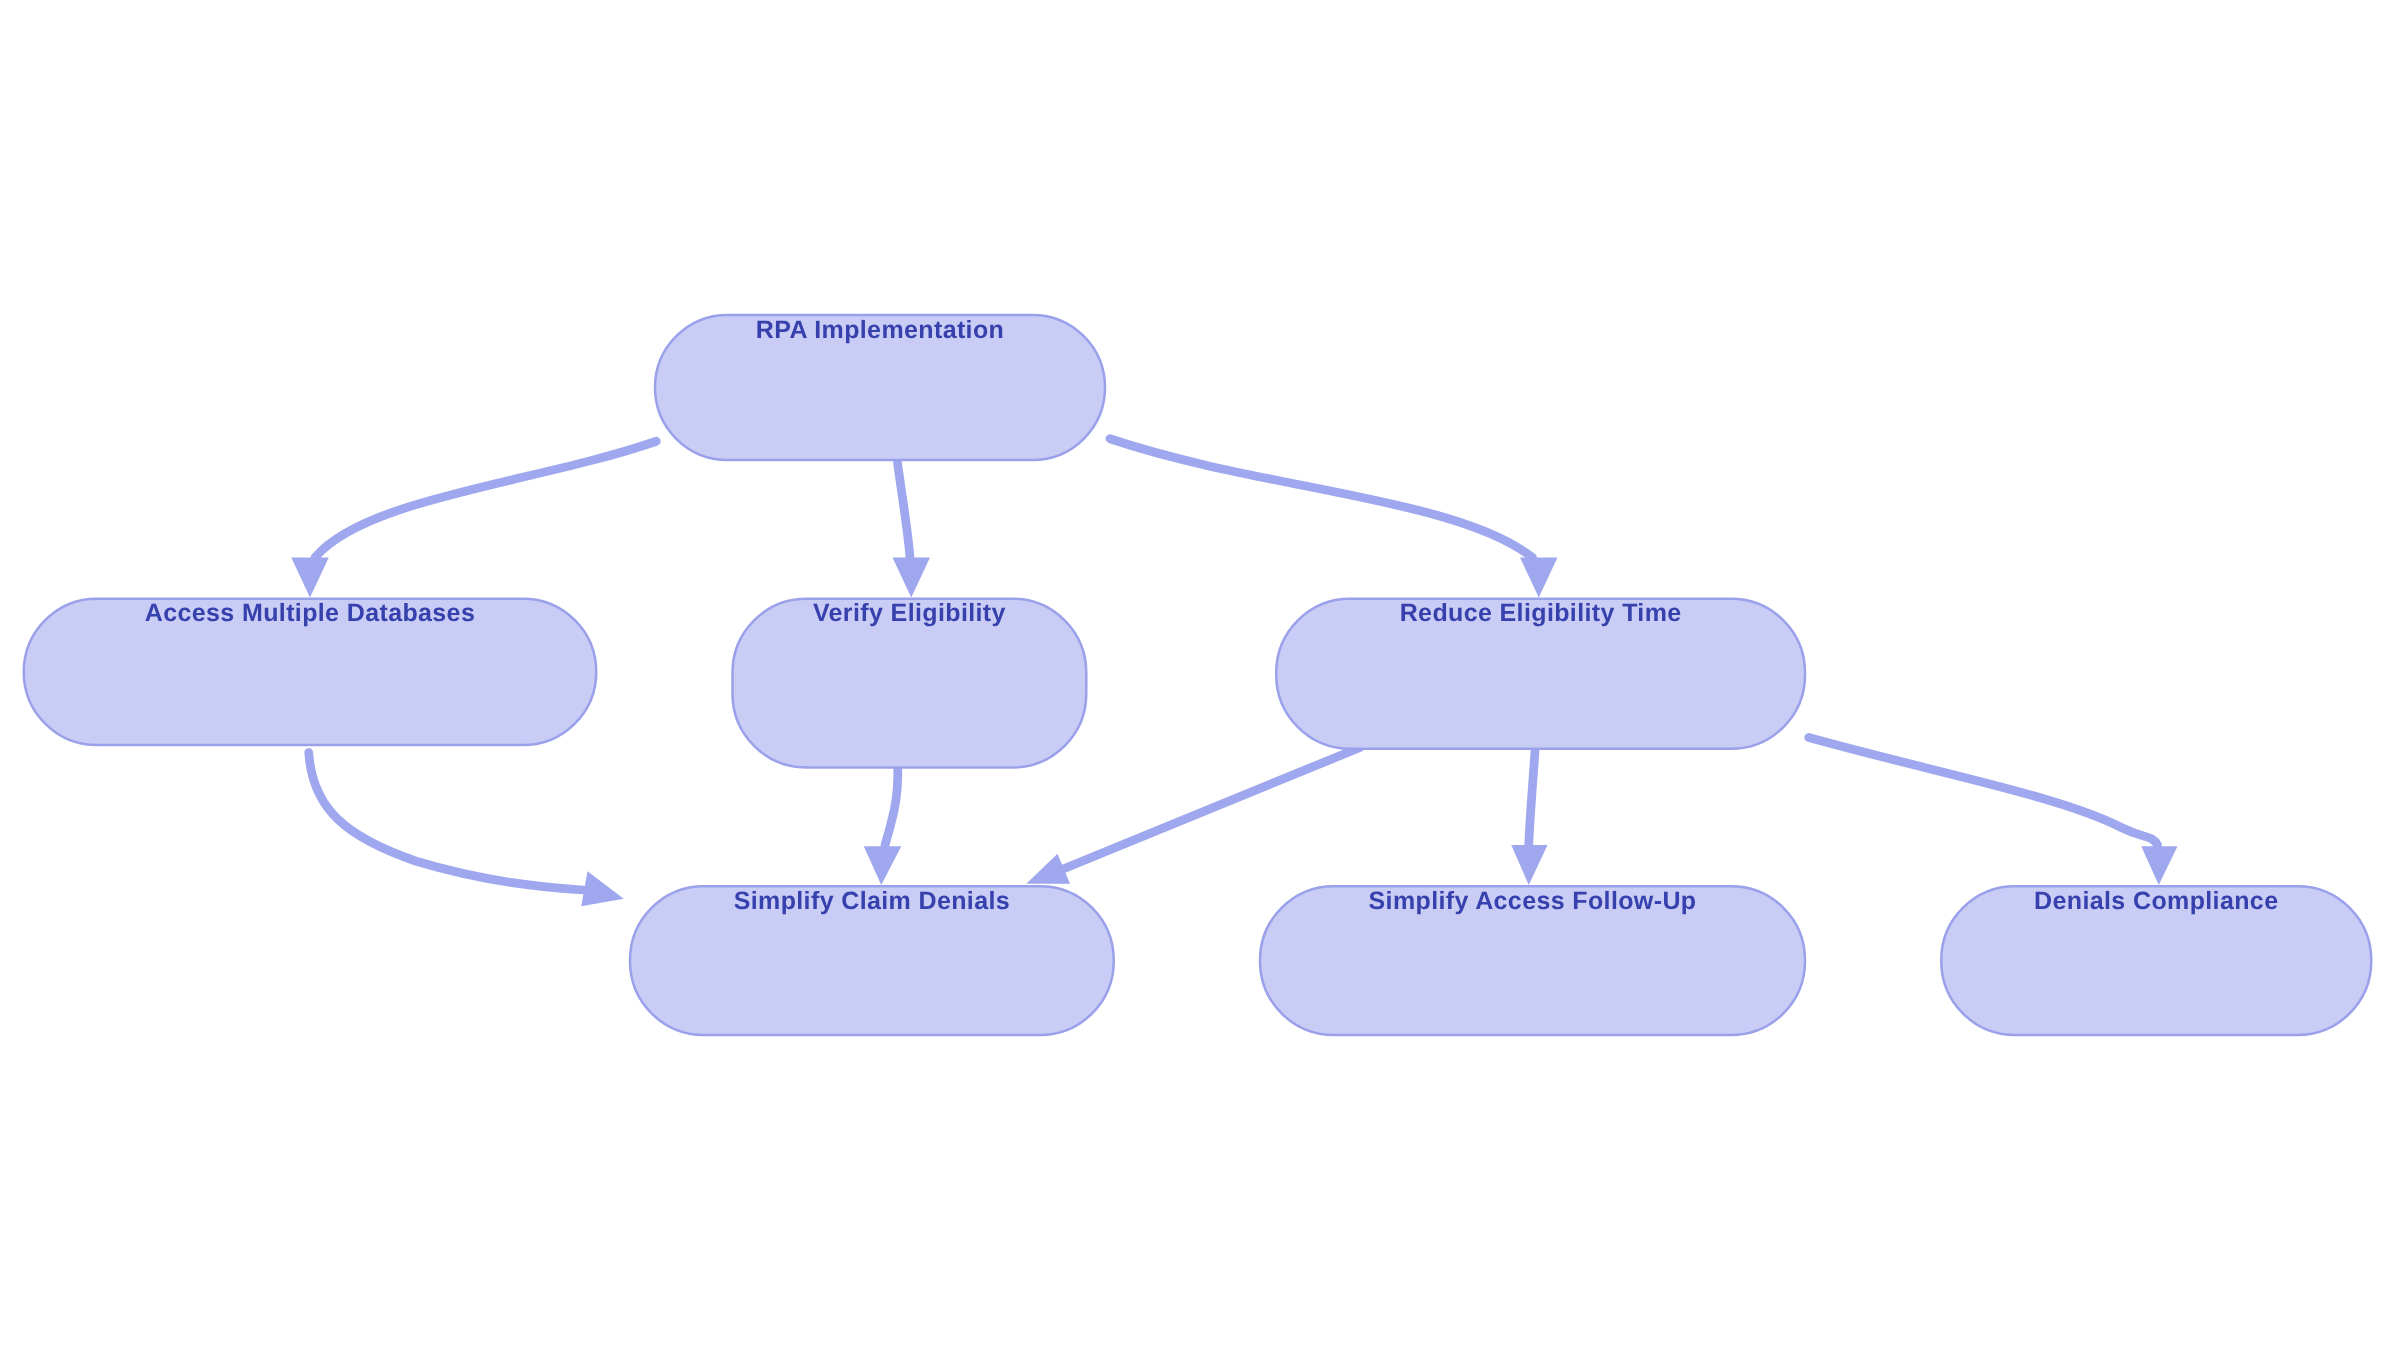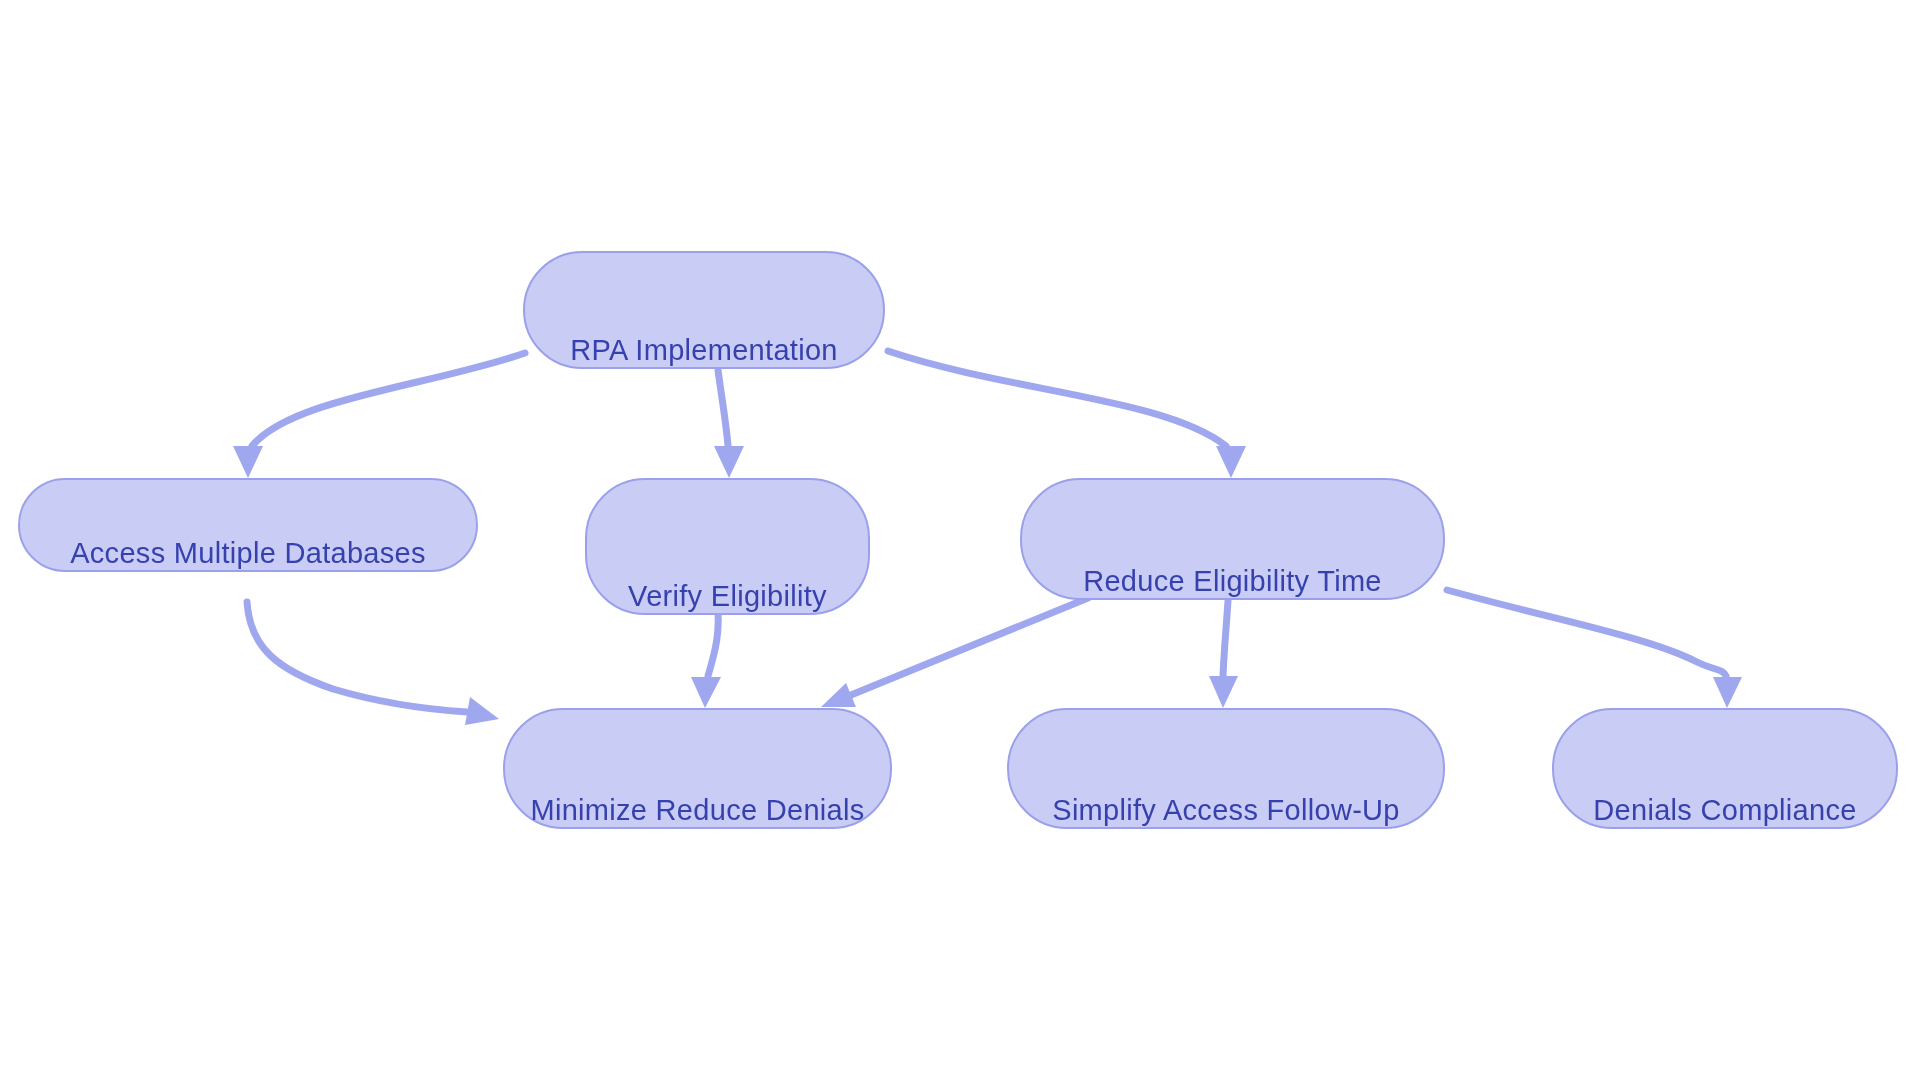--- a/index.html
+++ b/index.html
@@ -32,31 +32,31 @@
     fill: #9fa7ee;
     stroke: none;
   }
   .node {
     position: absolute;
     box-sizing: border-box;
     background: #c9ccf5;
     border: 2px solid #9aa1ea;
     border-radius: 60px;
     display: flex;
-    align-items: flex-end;
+    align-items: flex-start;
     justify-content: center;
     color: #3741ad;
-    font-size: 29px;
-    font-weight: 400;
+    font-size: 20px;
+    font-weight: 700;
     letter-spacing: 0.3px;
     text-align: center;
     white-space: nowrap;
   }
   .n-rpa      { left: 523px;  top: 251px; width: 362px; height: 118px; }
-  .n-access   { left: 18px;   top: 478px; width: 460px; height: 94px; }
+  .n-access   { left: 18px;   top: 478px; width: 460px; height: 119px; }
   .n-verify   { left: 585px;  top: 478px; width: 285px; height: 137px; }
   .n-reduce   { left: 1020px; top: 478px; width: 425px; height: 122px; }
   .n-minimize { left: 503px;  top: 708px; width: 389px; height: 121px; }
   .n-simplify { left: 1007px; top: 708px; width: 438px; height: 121px; }
   .n-ensure   { left: 1552px; top: 708px; width: 346px; height: 121px; }
 </style>
 </head>
 <body>
 
 <div class="canvas">
@@ -114,21 +114,21 @@
 
   <div class="node n-verify">
     <span>Verify Eligibility</span>
   </div>
 
   <div class="node n-reduce">
     <span>Reduce Eligibility Time</span>
   </div>
 
   <div class="node n-minimize">
-    <span>Minimize Reduce Denials</span>
+    <span>Simplify Claim Denials</span>
   </div>
 
   <div class="node n-simplify">
     <span>Simplify Access Follow-Up</span>
   </div>
 
   <div class="node n-ensure">
     <span>Denials Compliance</span>
   </div>
 

